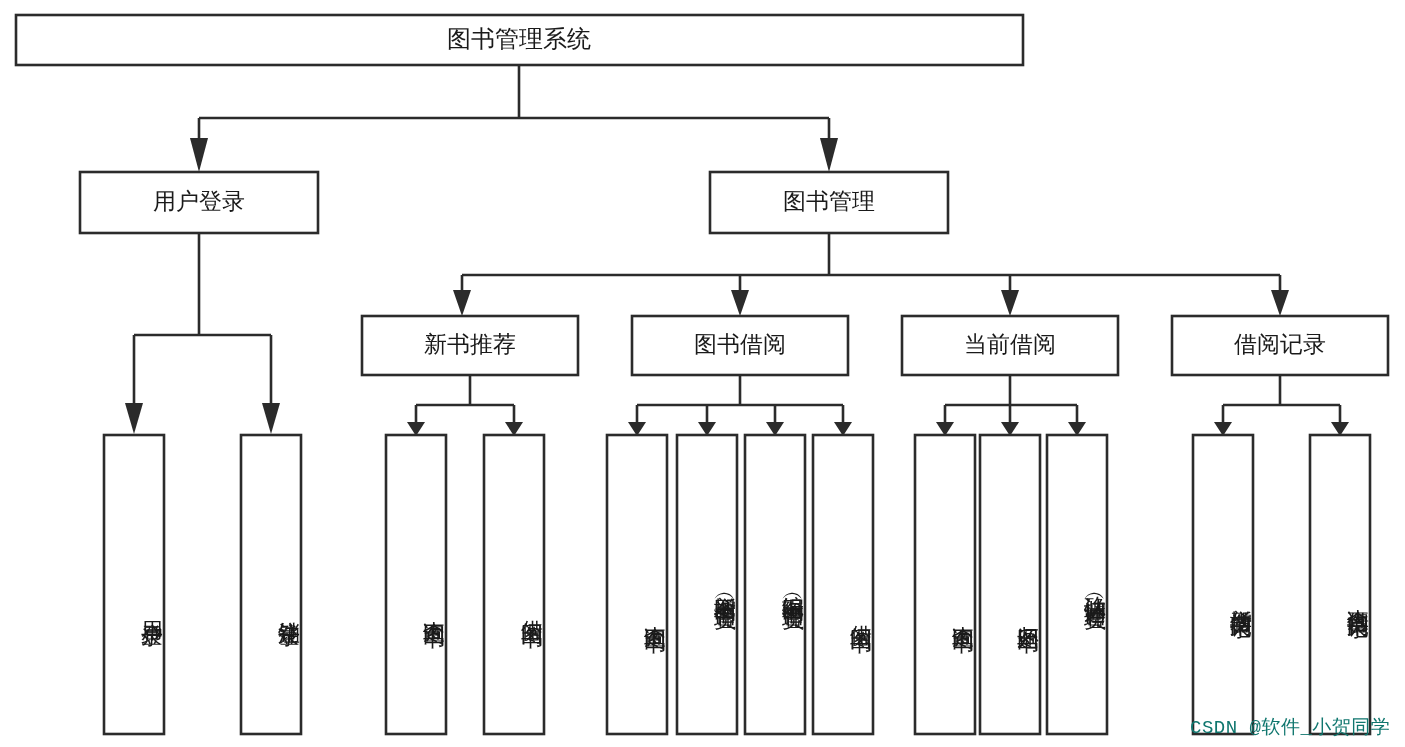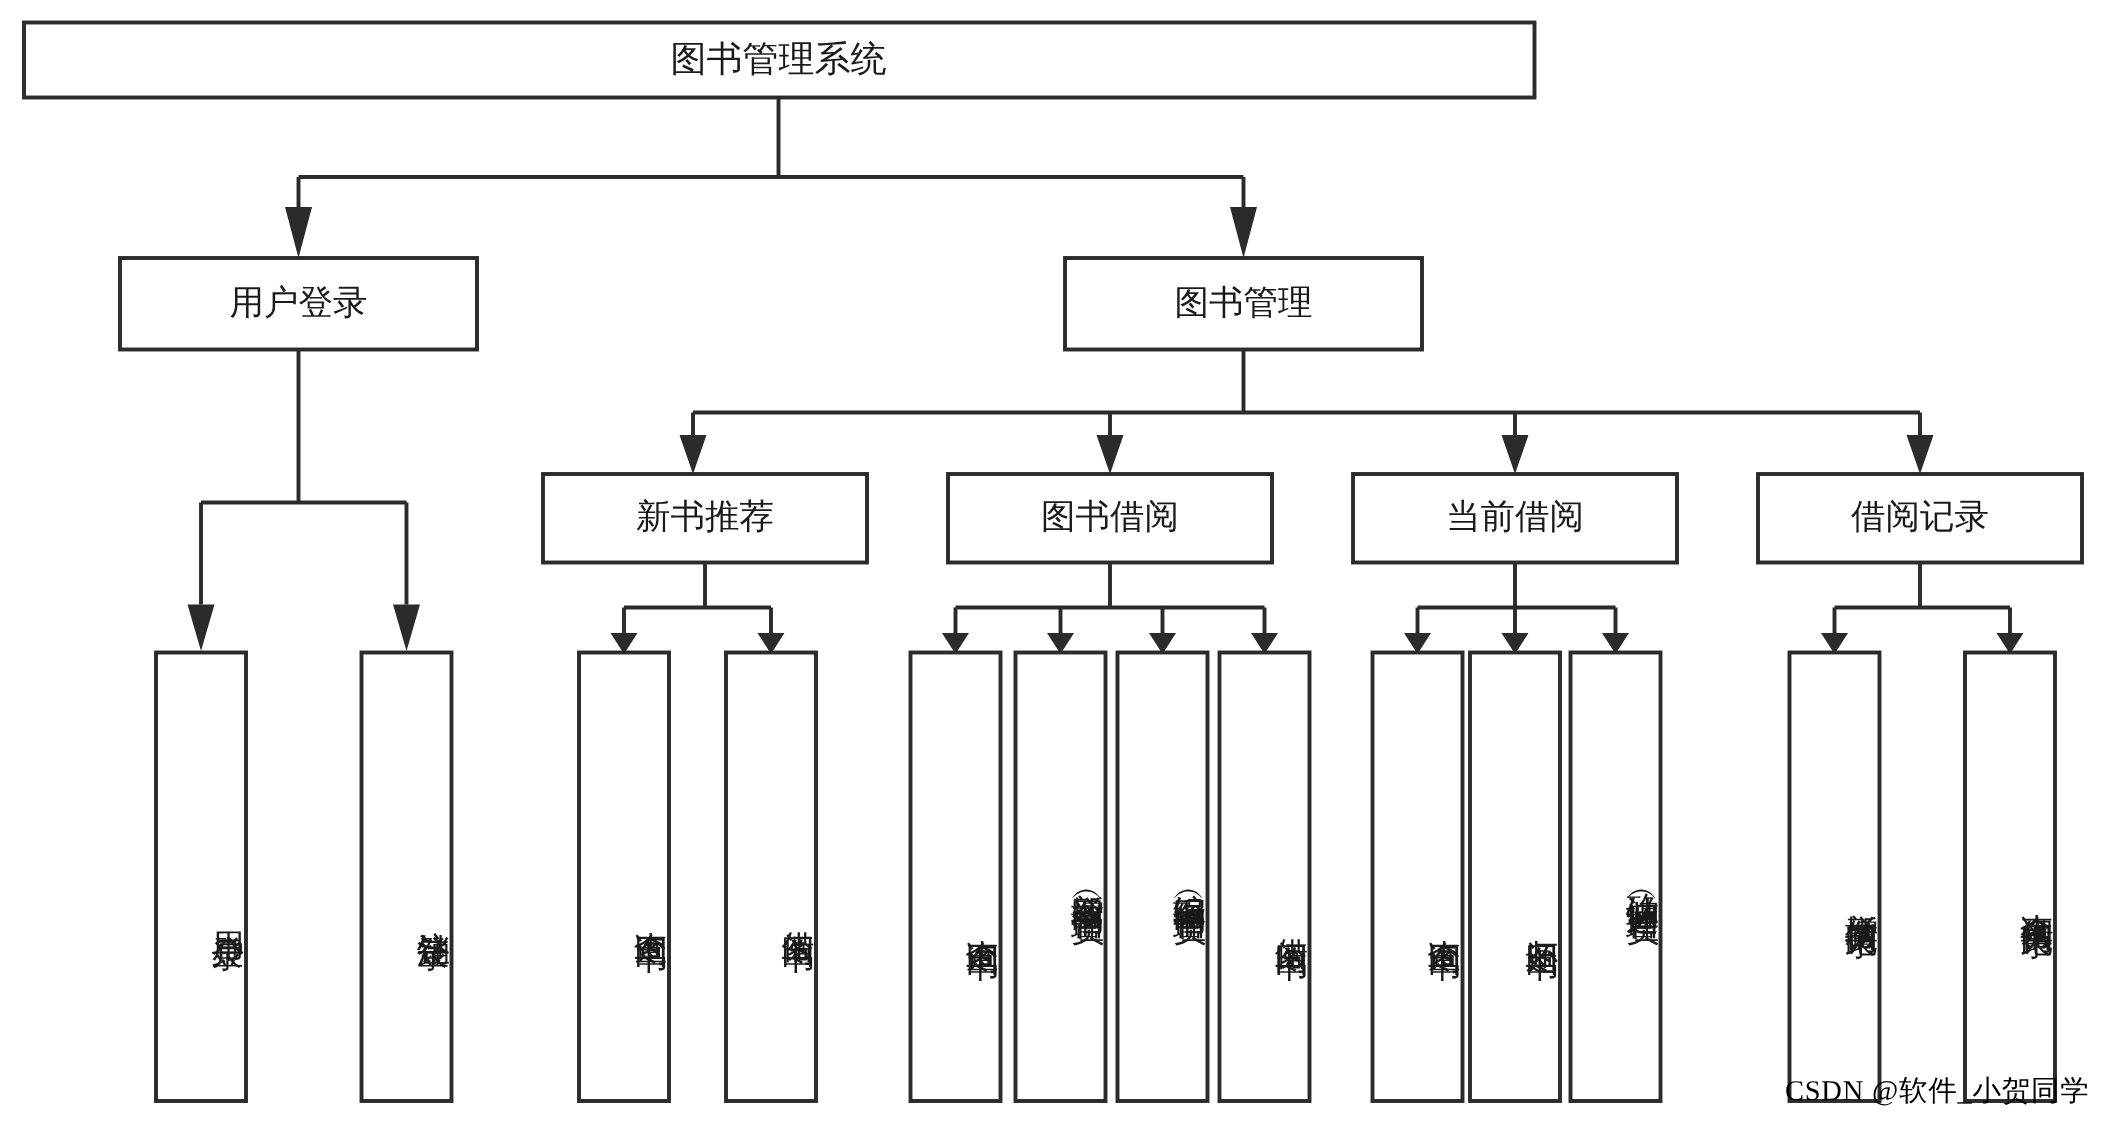--- a/index.html
+++ b/index.html
@@ -70,23 +70,23 @@
     letter-spacing: 2px;
     text-align: center;
     white-space: nowrap;
     display: flex;
     align-items: flex-start;
     justify-content: center;
     pointer-events: none;
   }
   .watermark {
     position: absolute;
-    font-family: Liberation Serif, serif;
+    font-family: Liberation Mono, monospace;
     font-size: 19px;
-    color: #000000;
+    color: #0f766e;
     white-space: nowrap;
     letter-spacing: 0.5px;
   }
 </style>
 </head>
 <body>
 
 <div id="diagram-root">
 
   <svg id="flow-svg" viewBox="0 0 1405 747">

